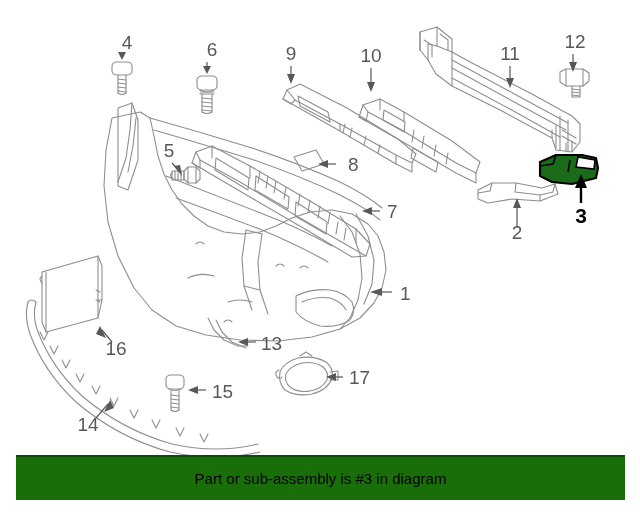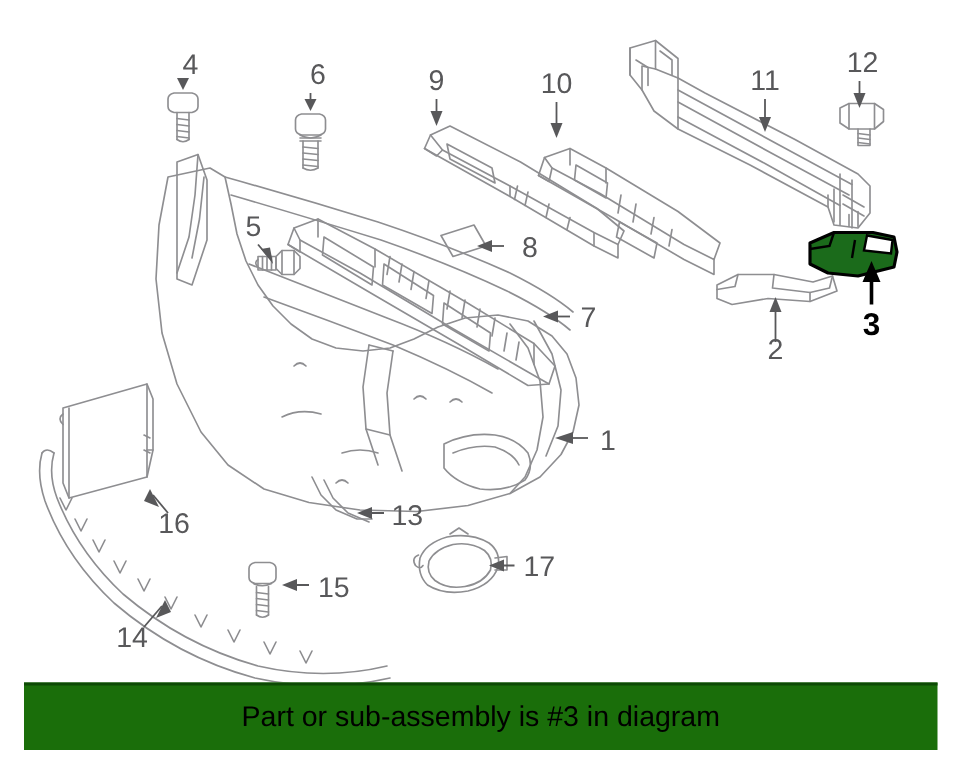--- a/index.html
+++ b/index.html
@@ -36,21 +36,21 @@
     background: #1a6e0a;
     border-top: 2px solid #0d4a05;
     box-sizing: border-box;
     display: flex;
     flex-direction: column;
     align-items: center;
     justify-content: center;
   }
   .banner-line {
     color: #000000;
-    font-size: 19px;
+    font-size: 15px;
     line-height: 19px;
     text-align: center;
     white-space: nowrap;
     font-family: "Liberation Sans", sans-serif;
   }
   .callout-num {
     font-family: "Liberation Sans", sans-serif;
     font-size: 19px;
     fill: #58585a;
   }

